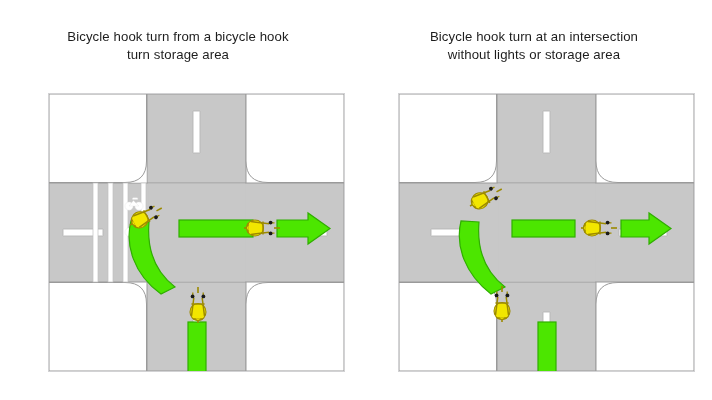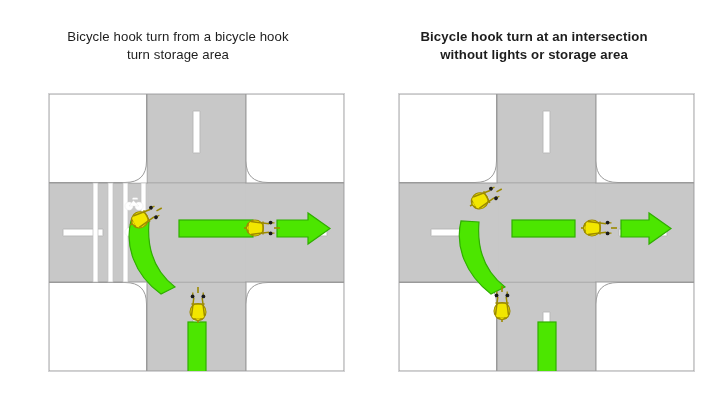--- a/index.html
+++ b/index.html
@@ -4,21 +4,21 @@
 <style>
   html,body{margin:0;padding:0;}
   body{
     width:712px;height:400px;background:#ffffff;
     font-family:"Liberation Sans","DejaVu Sans",sans-serif;
     overflow:hidden;
   }
   .page{position:relative;width:712px;height:400px;}
   .panel{position:absolute;top:0;width:356px;height:362px;}
   .panel.left{left:0;}
-  .panel.right{left:356px;font-weight:bold;}
+  .panel.right{left:356px;}
 
   .title{
     position:absolute;left:18px;right:18px;top:28px;
     text-align:center;font-size:13.2px;line-height:18px;
     color:#1d1d1d;letter-spacing:.1px;white-space:pre-line;
   }
 
   .figure{
     position:absolute;left:48px;top:93px;width:297px;height:279px;
     border:1px solid #d2d2d4;background:#ffffff;box-sizing:border-box;

